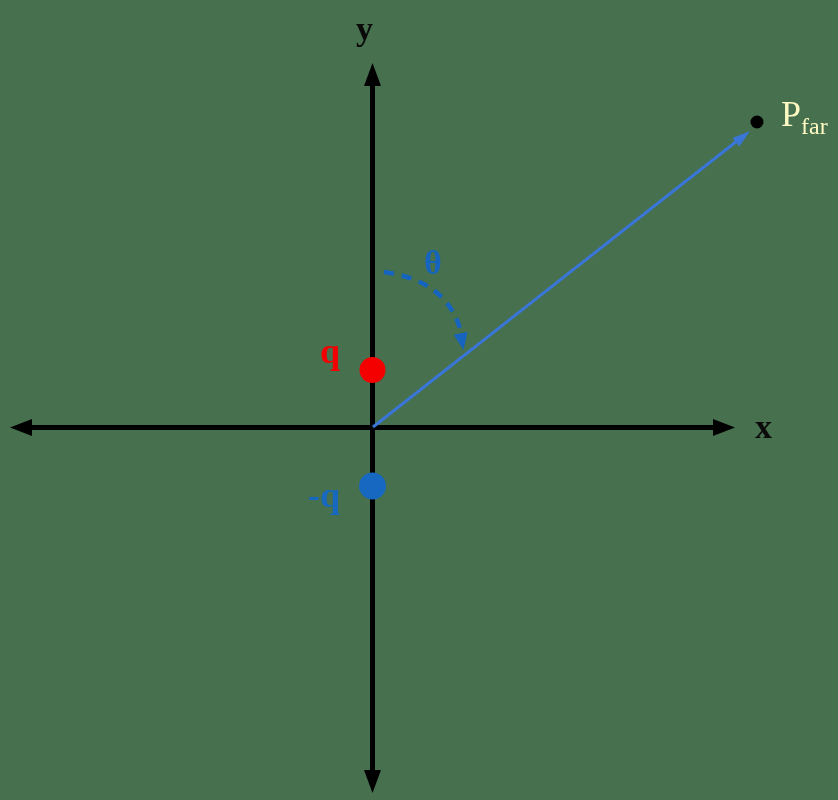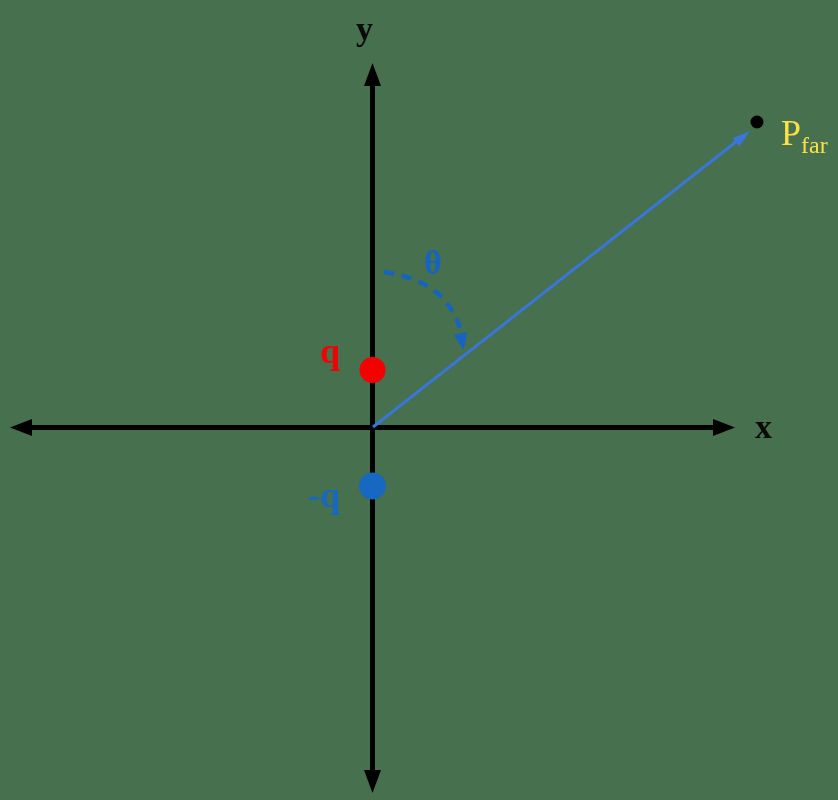--- a/index.html
+++ b/index.html
@@ -16,21 +16,21 @@
     position: absolute;
     line-height: 1;
     white-space: nowrap;
     user-select: none;
   }
   .lbl-y    { left: 356px; top: 12px;  font-size: 34px; font-weight: bold; color: #0a0a0a; }
   .lbl-x    { left: 755px; top: 410px; font-size: 34px; font-weight: bold; color: #0a0a0a; }
   .lbl-q    { left: 320px; top: 333px; font-size: 36px; font-weight: bold; color: #f40000; }
   .lbl-negq { left: 308px; top: 477px; font-size: 36px; font-weight: bold; color: #1668c0; }
   .lbl-theta{ left: 424px; top: 246px; font-size: 34px; font-weight: bold; color: #1565c0; }
-  .lbl-pfar { left: 781px; top: 115px;  font-size: 36px; color: #fde047; }
+  .lbl-pfar { left: 781px; top: 96px;  font-size: 36px; color: #fef9c3; }
   .lbl-pfar .sub { font-size: 24px; vertical-align: -8px; }
 </style>
 </head>
 <body>
 
 <div class="canvas">
 
   <svg width="838" height="800" viewBox="0 0 838 800">
 
     <line x1="24" y1="427.5" x2="722" y2="427.5" stroke-width="5" stroke="#000000"></line>

